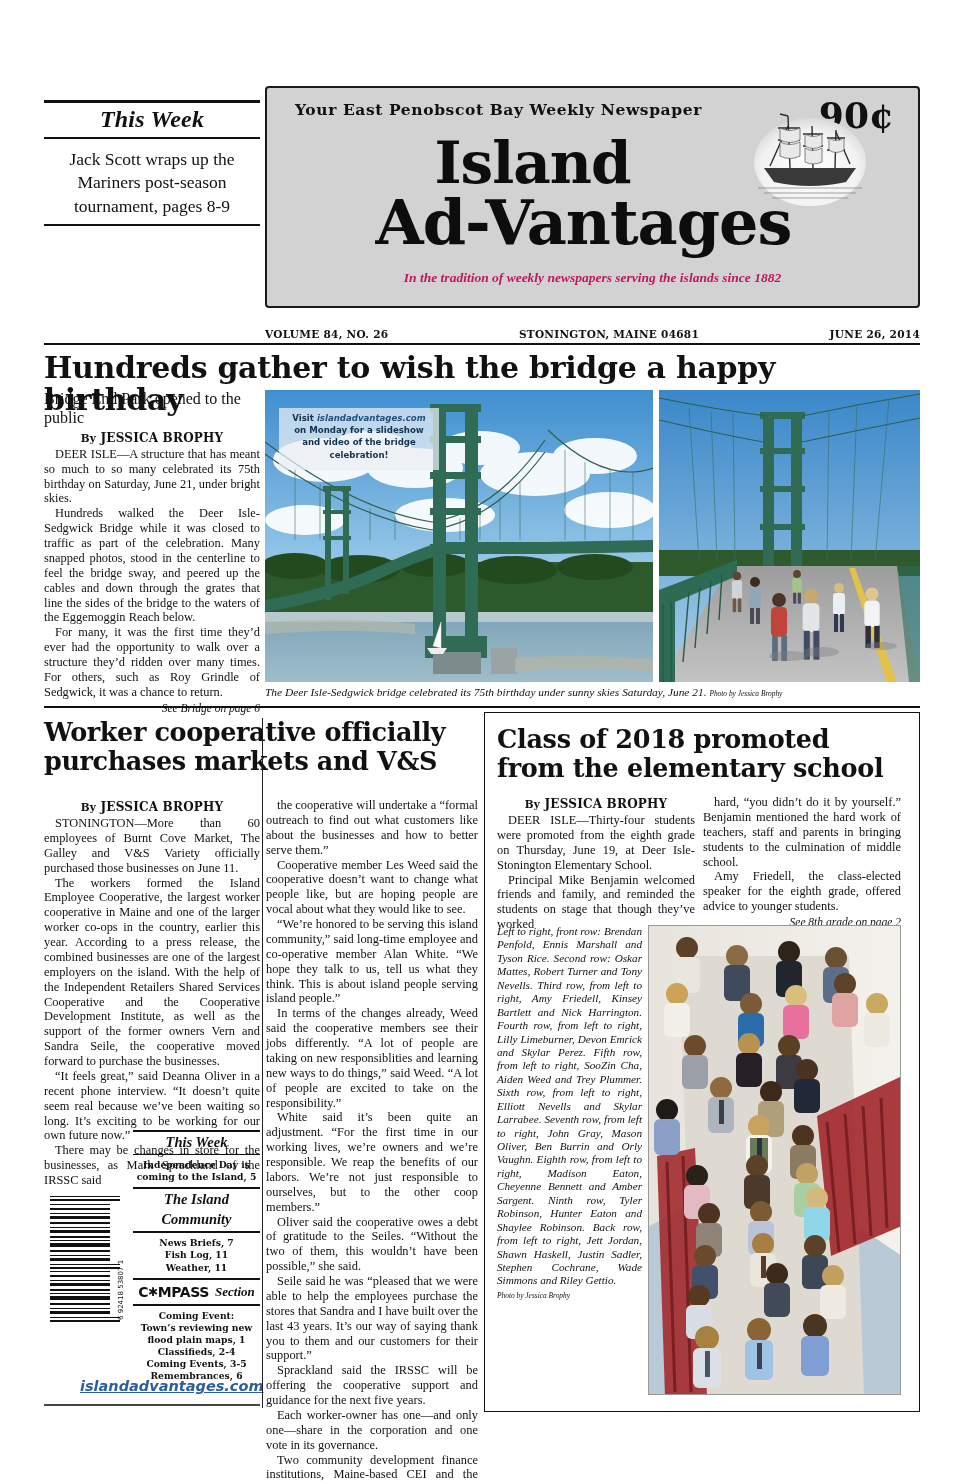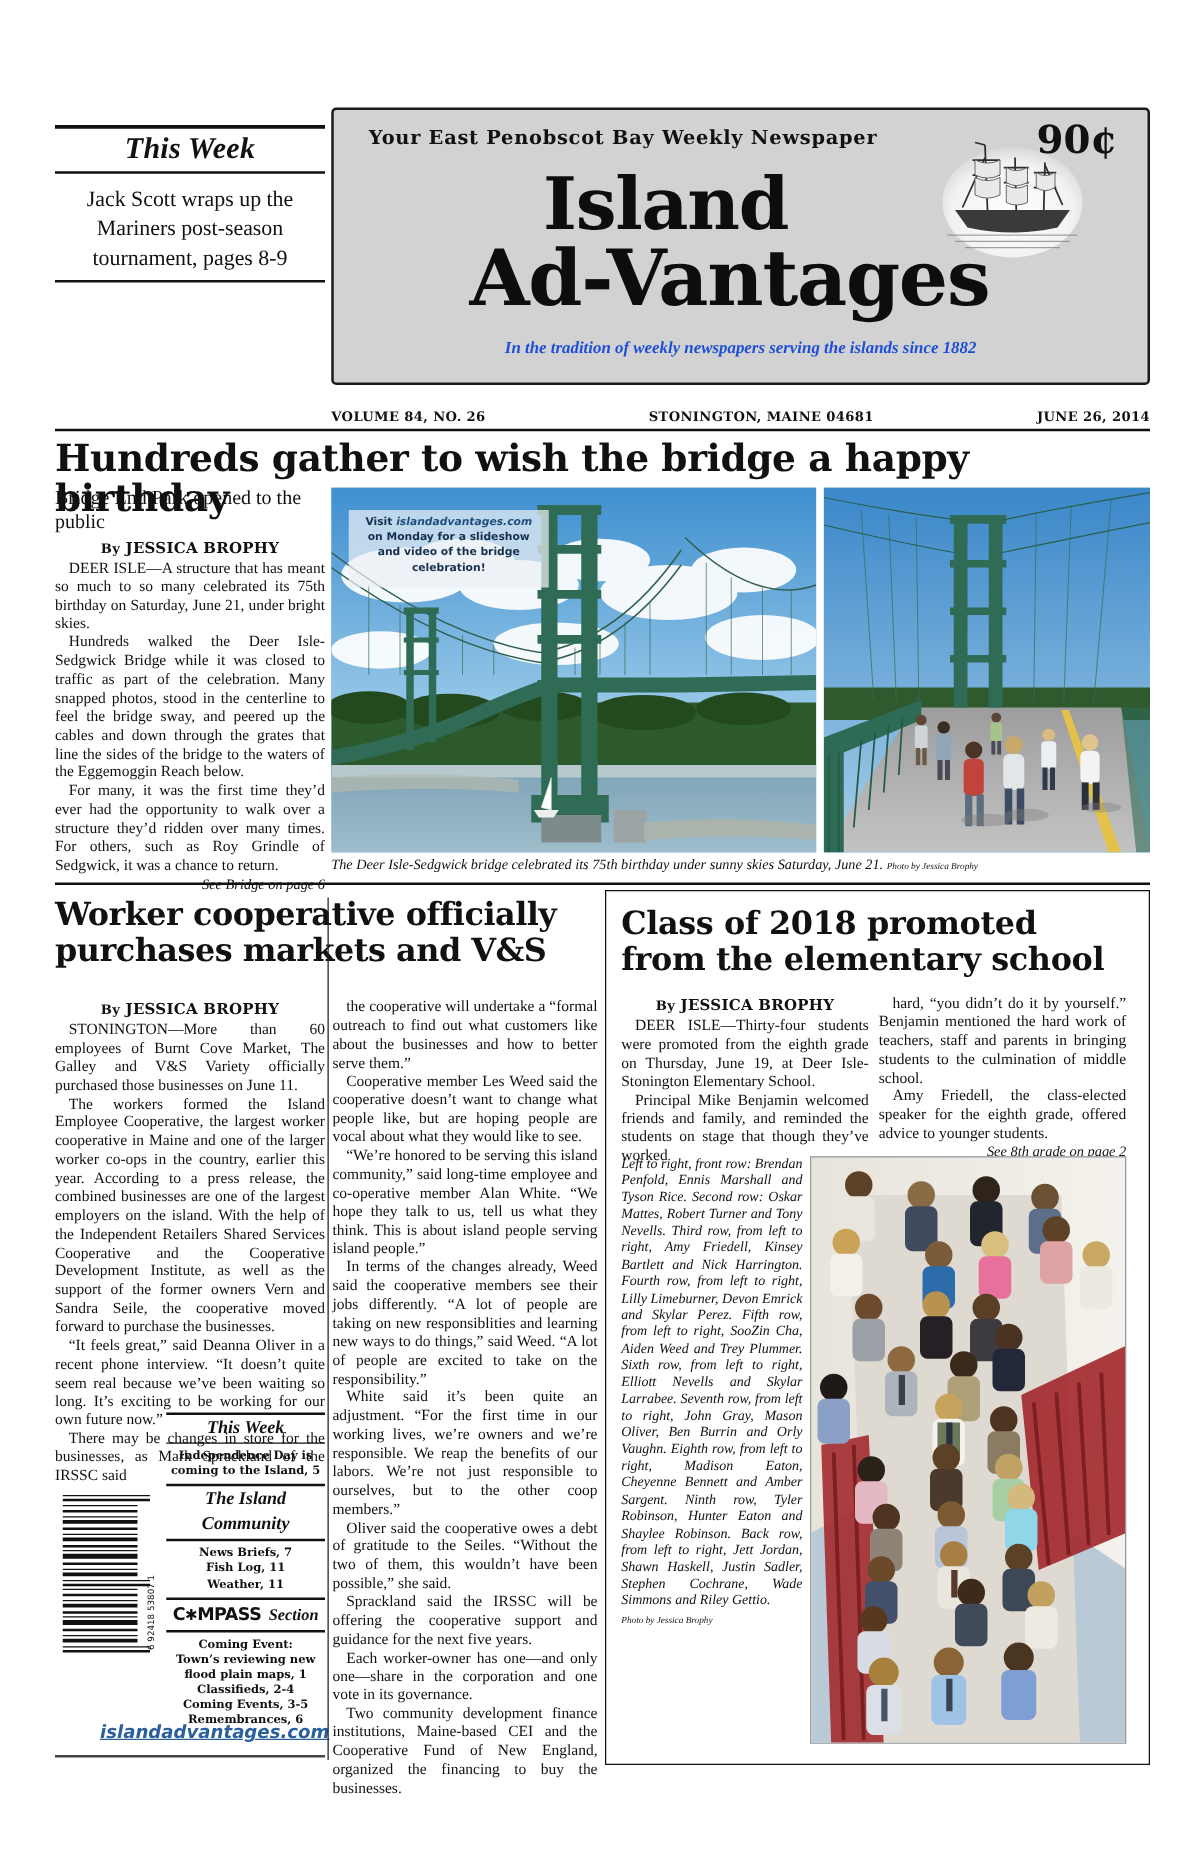--- a/index.html
+++ b/index.html
@@ -45,37 +45,37 @@
   .np-tagline {
     position:absolute; left:28px; top:12px; width:500px;
     font-family:"DejaVu Serif", serif;
     font-weight:bold; font-size:15.5px;
     letter-spacing:.6px;
     color:#111;
   }
   .np-price {
     position:absolute; right:24px; top:6px;
     font-family:"DejaVu Serif", serif;
-    font-weight:bold; font-size:31px; color:#111;
+    font-weight:bold; font-size:36px; color:#111;
   }
   .np-title1, .np-title2 {
     position:absolute; left:0; width:100%;
     text-align:center;
     font-family:"DejaVu Serif", serif;
     font-weight:bold; color:#0d0d0d;
     line-height:1;
   }
   .np-title1 { top:46px; font-size:58px; letter-spacing:-1px; padding-right:120px;}
   .np-title2 { top:104px; font-size:62px; letter-spacing:-1px; padding-right:18px;}
   .np-sub {
     position:absolute; left:0; top:182px; width:100%;
     text-align:center;
     font-family:"Liberation Serif", serif;
     font-style:italic; font-weight:bold; font-size:13.5px;
-    color:#1d4ed8;
+    color:#be185d;
   }
   .np-ship {
     position:absolute; right:58px; top:18px; width:110px; height:100px;
   }
 
   
   .folio {
     position:absolute; left:265px; top:328px; width:655px;
     display:flex; justify-content:space-between;
     font-family:"DejaVu Serif", serif;
@@ -551,20 +551,21 @@
     <p class="body">There may be changes in store for the businesses, as Mark Sprackland of the IRSSC said</p>
   </div>
 
   <div class="coop-c2">
     <p class="body">the cooperative will undertake a “formal outreach to find out what customers like about the businesses and how to better serve them.”</p>
     <p class="body">Cooperative member Les Weed said the cooperative doesn’t want to change what people like, but are hoping people are vocal about what they would like to see.</p>
     <p class="body">“We’re honored to be serving this island community,” said long-time employee and co-operative member Alan White. “We hope they talk to us, tell us what they think. This is about island people serving island people.”</p>
     <p class="body">In terms of the changes already, Weed said the cooperative members see their jobs differently. “A lot of people are taking on new responsiblities and learning new ways to do things,” said Weed. “A lot of people are excited to take on the responsibility.”</p>
     <p class="body">White said it’s been quite an adjustment. “For the first time in our working lives, we’re owners and we’re responsible. We reap the benefits of our labors. We’re not just responsible to ourselves, but to the other coop members.”</p>
     <p class="body">Oliver said the cooperative owes a debt of gratitude to the Seiles. “Without the two of them, this wouldn’t have been possible,” she said.</p>
+    <p class="body">Seile said he was “pleased that we were able to help the employees purchase the stores that Sandra and I have built over the last 43 years. It’s our way of saying thank you to them and our customers for their support.”</p>
     <p class="body">Sprackland said the IRSSC will be offering the cooperative support and guidance for the next five years.</p>
     <p class="body">Each worker-owner has one—and only one—share in the corporation and one vote in its governance.</p>
     <p class="body">Two community development finance institutions, Maine-based CEI and the Cooperative Fund of New England, organized the financing to buy the businesses.</p>
   </div>
 
   <div class="boxed">
     <div class="boxed-head">Class of 2018 promoted from the elementary school</div>
 
     <div class="boxed-c1">
       <div class="byline">

